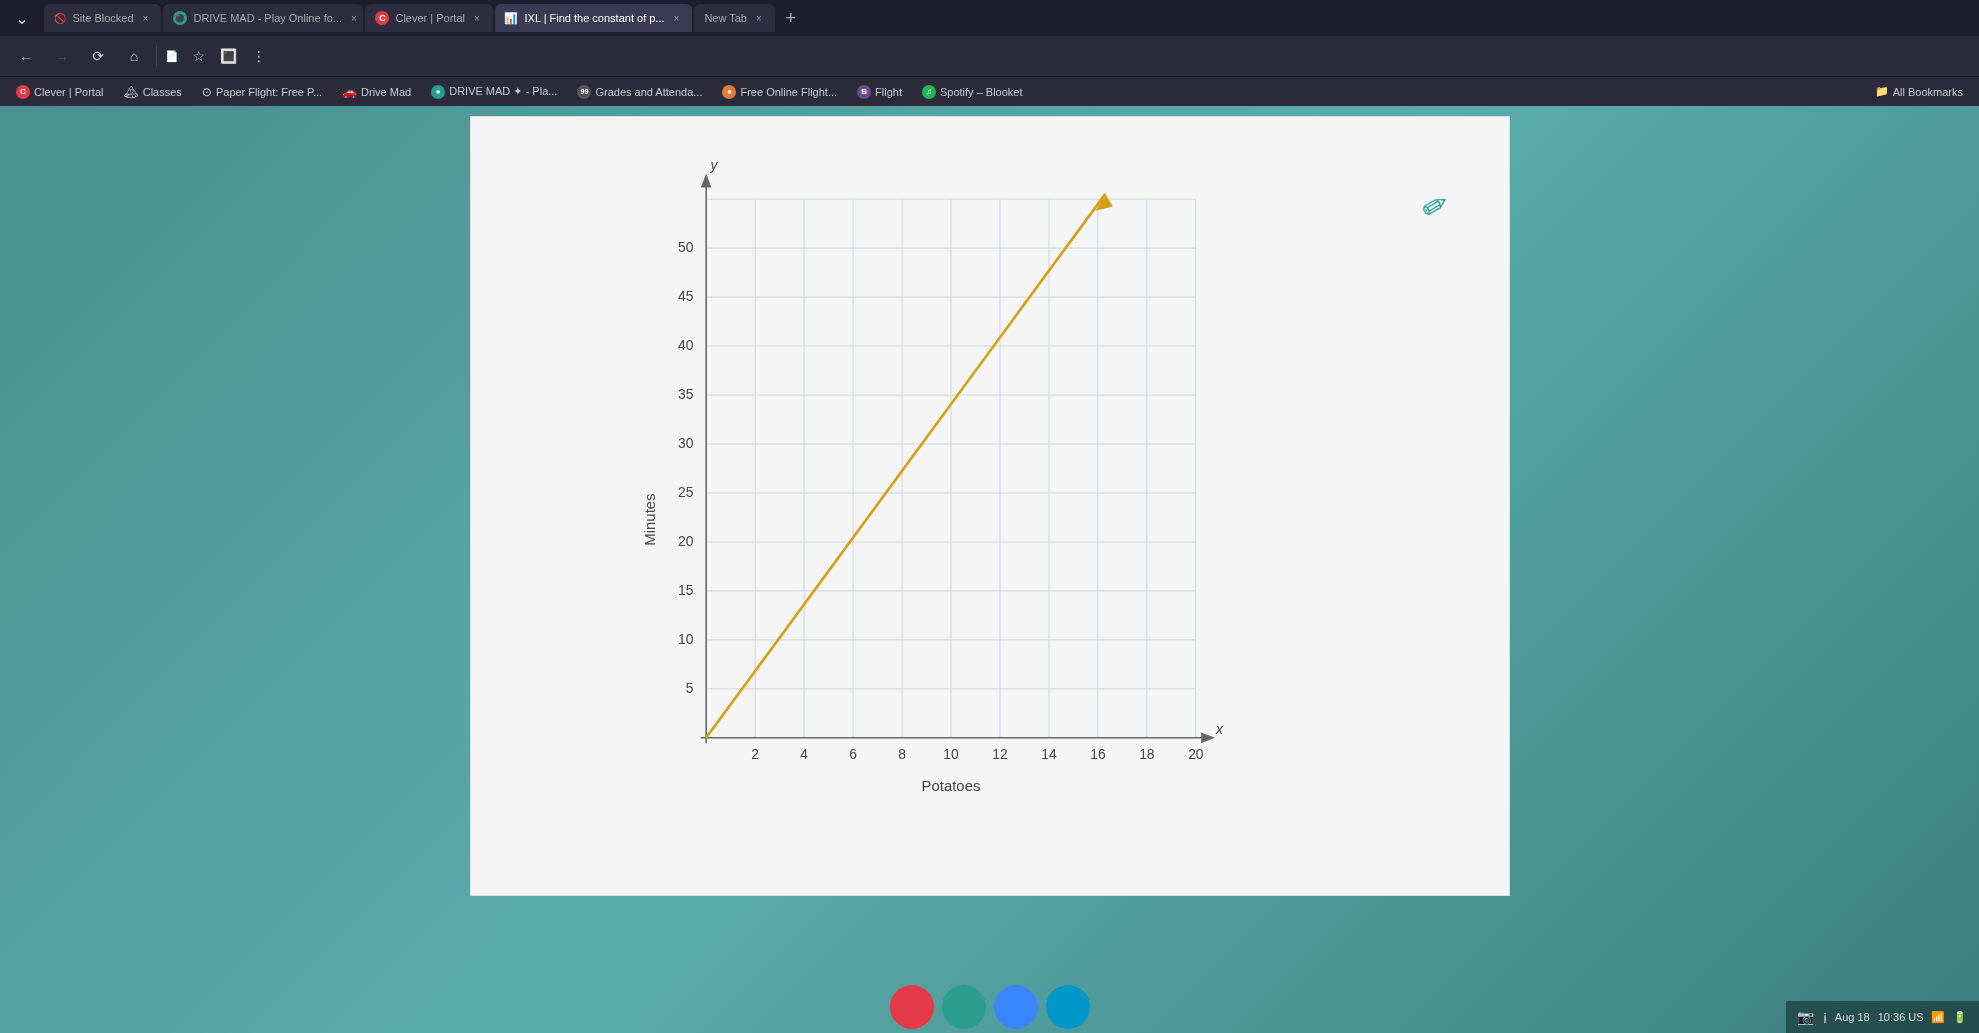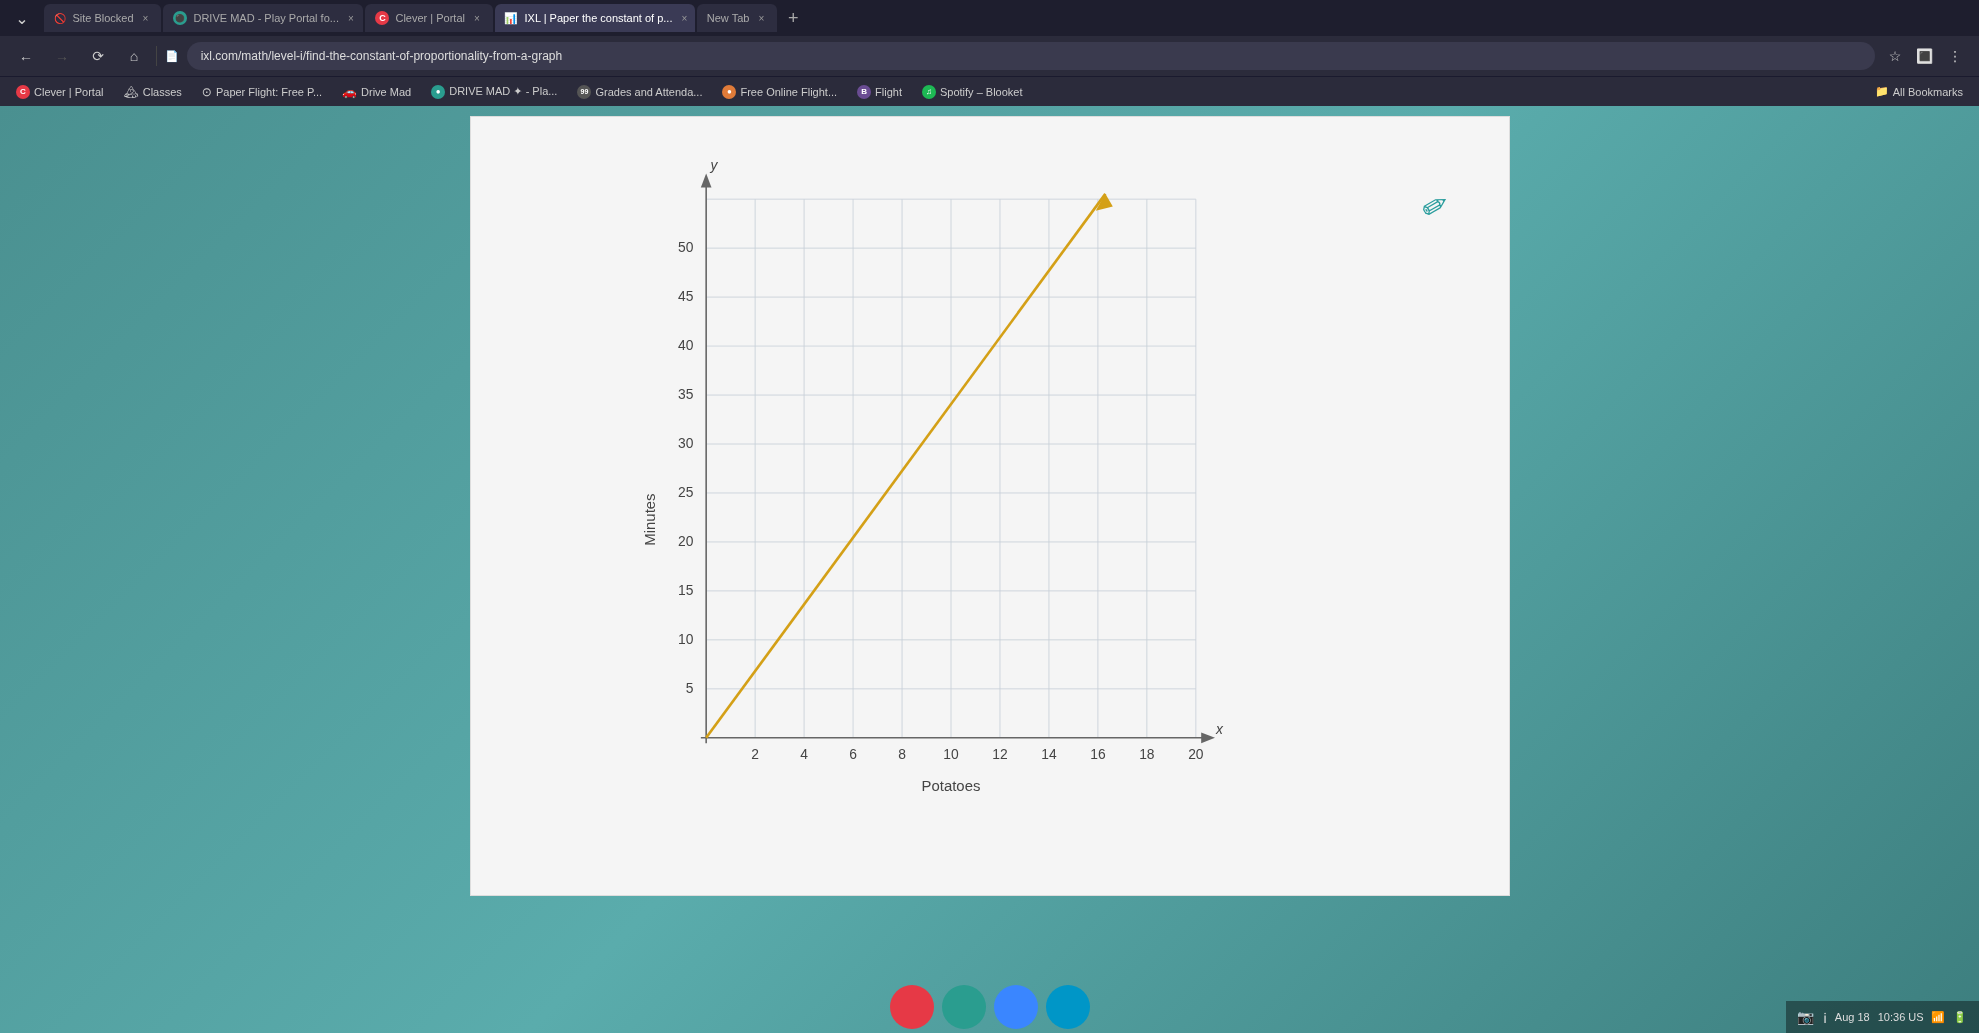--- a/index.html
+++ b/index.html
@@ -249,52 +249,51 @@
     </div>
 
     <div class="tab tab-inactive">
       <span style="font-size:10px;">🚫</span>
       <span>Site Blocked</span>
       <span class="tab-close">×</span>
     </div>
 
     <div class="tab tab-inactive">
       <span class="favicon-circle" style="background:#2a9d8f;color:#fff;">⚫</span>
-      <span>DRIVE MAD - Play Portal fo...</span>
+      <span>DRIVE MAD - Play Online fo...</span>
       <span class="tab-close">×</span>
     </div>
 
     <div class="tab tab-inactive">
       <span class="favicon-circle" style="background:#e63946;color:#fff;font-size:9px;font-weight:bold;">C</span>
       <span>Clever | Portal</span>
       <span class="tab-close">×</span>
     </div>
 
     <div class="tab tab-active" style="background:#3a3a55;">
       <span style="font-size:11px;">📊</span>
-      <span>IXL | Paper the constant of p...</span>
+      <span>IXL | Find the constant of p...</span>
       <span class="tab-close">×</span>
     </div>
 
     <div class="tab tab-inactive">
       <span>New Tab</span>
       <span class="tab-close">×</span>
     </div>
 
     <button class="nav-btn" style="font-size:18px;color:#aaa;">+</button>
   </div>
 
   <div class="nav-bar">
     <button class="nav-btn">←</button>
     <button class="nav-btn" style="color:#555;">→</button>
     <button class="nav-btn">⟳</button>
     <button class="nav-btn">⌂</button>
     <div style="width:1px;height:20px;background:#444;"></div>
     <span style="color:#888;font-size:11px;">📄</span>
-    <input class="address-bar" type="text" value="ixl.com/math/level-i/find-the-constant-of-proportionality-from-a-graph" style="">
     <div class="nav-right">
       <button class="nav-right-btn">☆</button>
       <button class="nav-right-btn">🔳</button>
       <button class="nav-right-btn">⋮</button>
     </div>
   </div>
 
   <div class="bookmarks-bar">
     <div class="bookmark-item">
       <span class="favicon-circle" style="background:#e63946;color:#fff;font-size:8px;font-weight:bold;">C</span>

